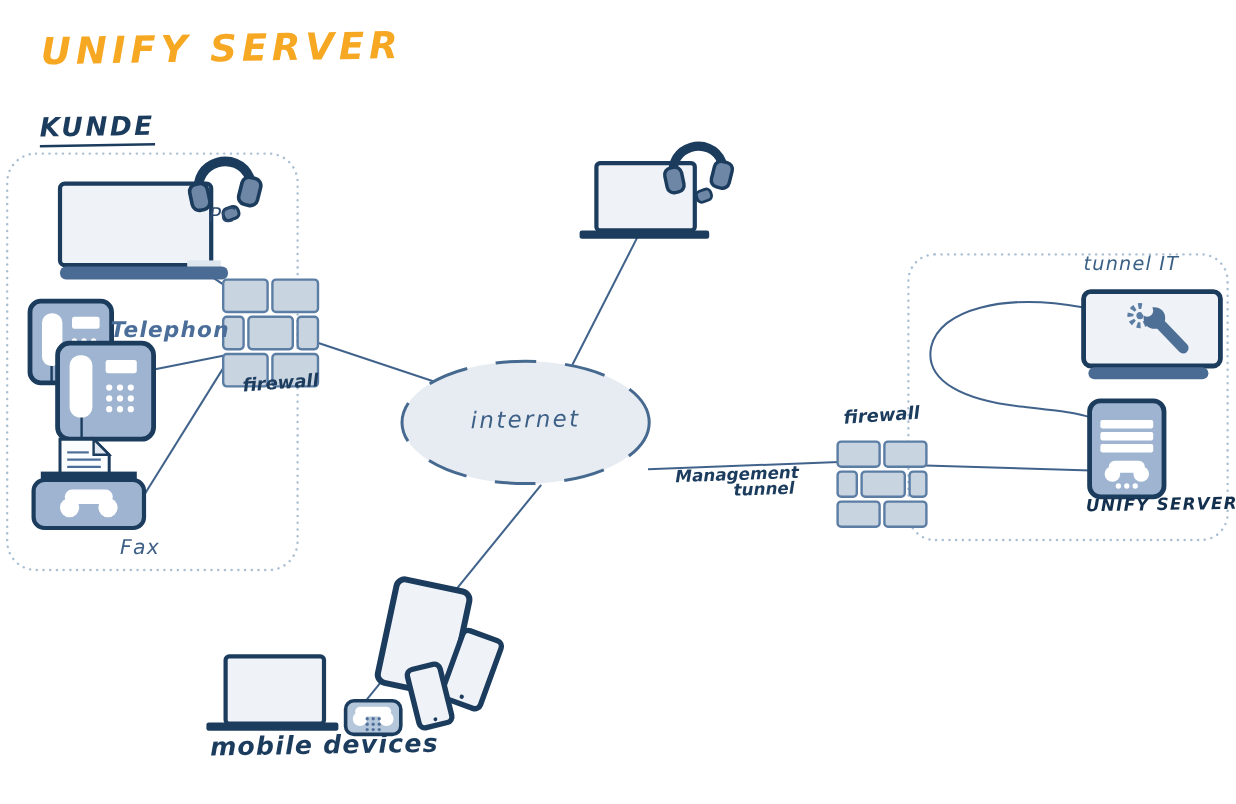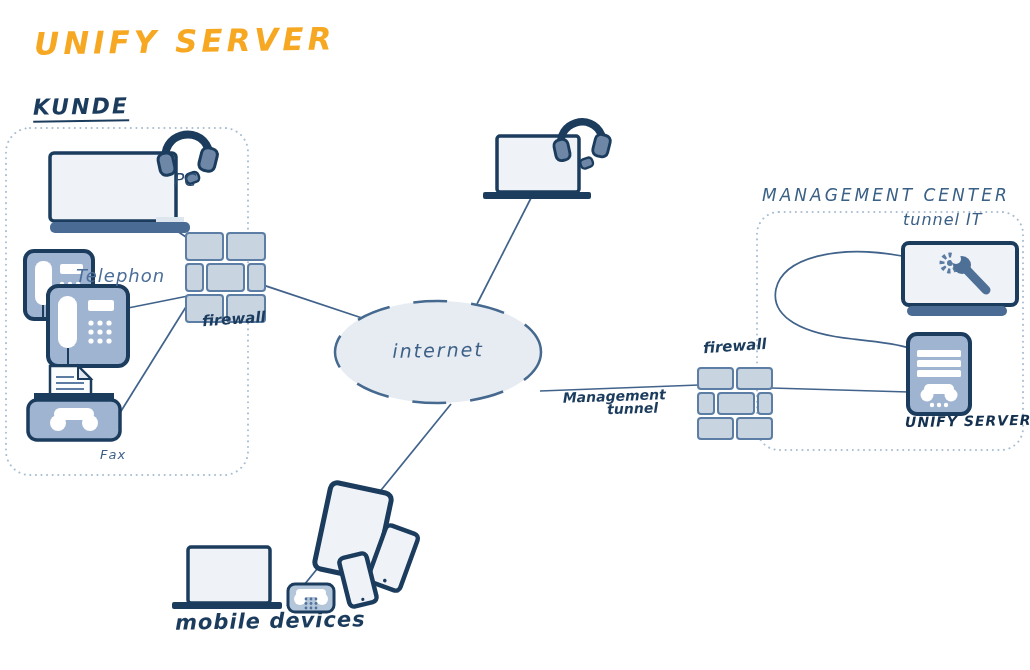--- a/index.html
+++ b/index.html
@@ -1,36 +1,36 @@
 <!DOCTYPE html>
 <html><head>
 <meta charset="utf-8">
 <style>
   html,body{margin:0;padding:0;background:#fff;}
   #stage{
     position:relative;width:1030px;height:670px;background:#ffffff;
-    overflow:hidden;font-family:"DejaVu Sans", sans-serif;
+    overflow:hidden;font-family:"DejaVu Sans", sans-serif;text-align:center;
   }
   svg{position:absolute;left:0;top:0;}
   .label{
     position:absolute;font-family:"DejaVu Sans", sans-serif;
     font-style:italic;white-space:nowrap;line-height:1.1;
   }
   .title{
     left:34px;top:24px;font-size:31px;font-weight:bold;letter-spacing:4px;
     color:#F7A823;transform:rotate(-1deg);
   }
   .kunde{
     left:33px;top:95px;font-size:22px;font-weight:bold;letter-spacing:2px;
     color:#1C3C5E;border-bottom:2px solid #1C3C5E;padding-bottom:1px;
     transform:rotate(-1deg);
   }
   .pc{left:174px;top:171px;font-size:17px;color:#2B4A6D;}
-  .telephon{left:76px;top:266px;font-size:18px;color:#4A6E99;letter-spacing:1px;}
-  .fax{left:100px;top:448px;font-size:13px;color:#3D5F87;letter-spacing:1px;}
+  .telephon{left:92px;top:266px;font-size:18px;color:#4A6E99;letter-spacing:1px;font-weight:bold;}
+  .fax{left:100px;top:448px;font-size:17px;color:#3D5F87;letter-spacing:1px;}
   .fw-left{left:202px;top:311px;font-size:15px;font-weight:600;color:#1C3C5E;transform:rotate(-4deg);}
   .fw-right{left:703px;top:338px;font-size:15px;font-weight:600;color:#1C3C5E;transform:rotate(-4deg);}
   .internet{
     left:438px;top:340px;transform:translateX(-50%) rotate(-1deg);
     font-size:19px;color:#3D6087;letter-spacing:2px;
   }
   .tunnel{left:563px;top:389px;font-size:14px;font-weight:600;color:#1C3C5E;transform:rotate(-2deg);}
   .tunnel .l2{margin-left:44px;margin-top:-2px;}
   .mc-title{left:762px;top:186px;font-size:17px;color:#3A6086;letter-spacing:3px;}
   .pegasus{left:903px;top:211px;font-size:16px;color:#3A6086;letter-spacing:1px;}
@@ -232,17 +232,16 @@
   <div class="label pc">PC</div>
   <div class="label telephon">Telephon</div>
   <div class="label fax">Fax</div>
   <div class="label fw-left">firewall</div>
   <div class="label internet">internet</div>
   <div class="label tunnel">
     <div class="l1">Management</div>
     <div class="l2">tunnel</div>
   </div>
   <div class="label fw-right">firewall</div>
-  <div class="label mc-title">MANAGEMENT CENTER</div>
   <div class="label pegasus">tunnel IT</div>
   <div class="label srv-label">UNIFY SERVER</div>
   <div class="label mobile">mobile devices</div>
 </div>
 
 </body></html>

